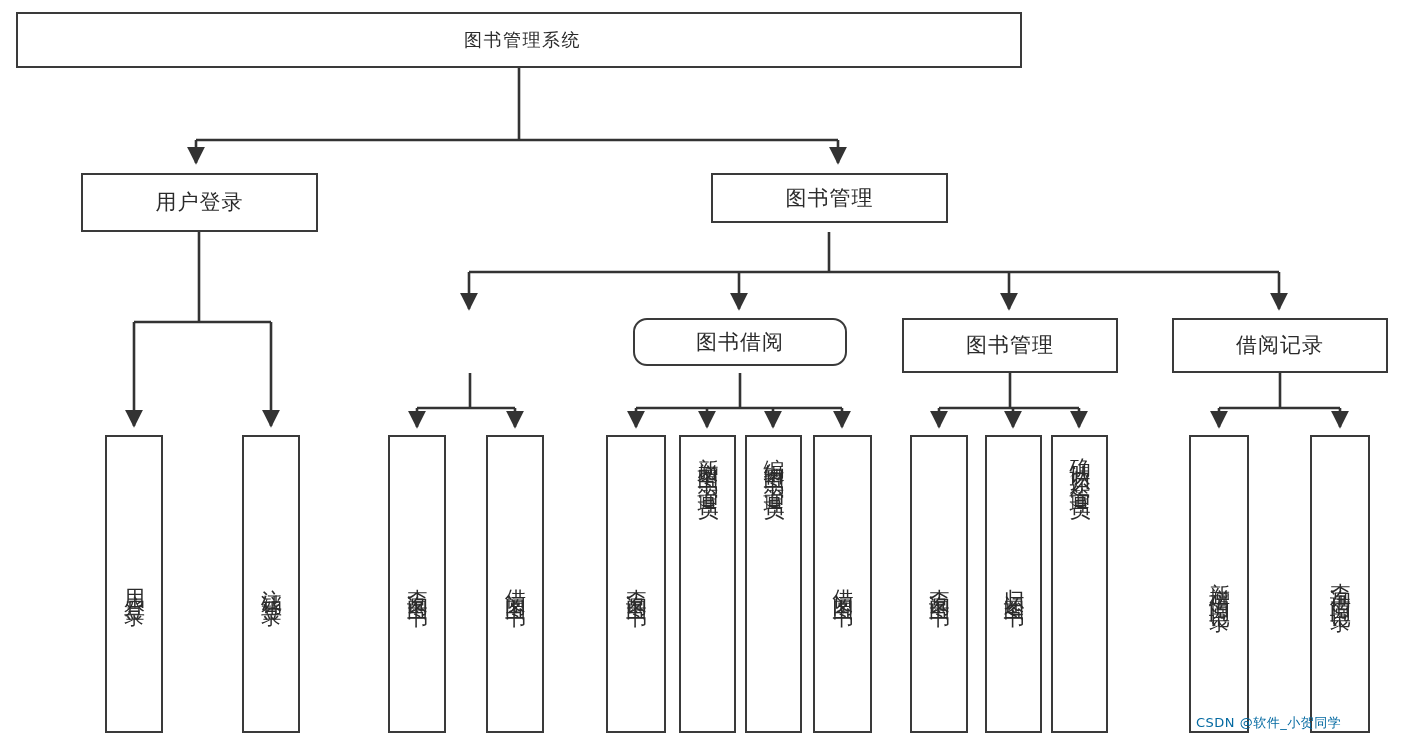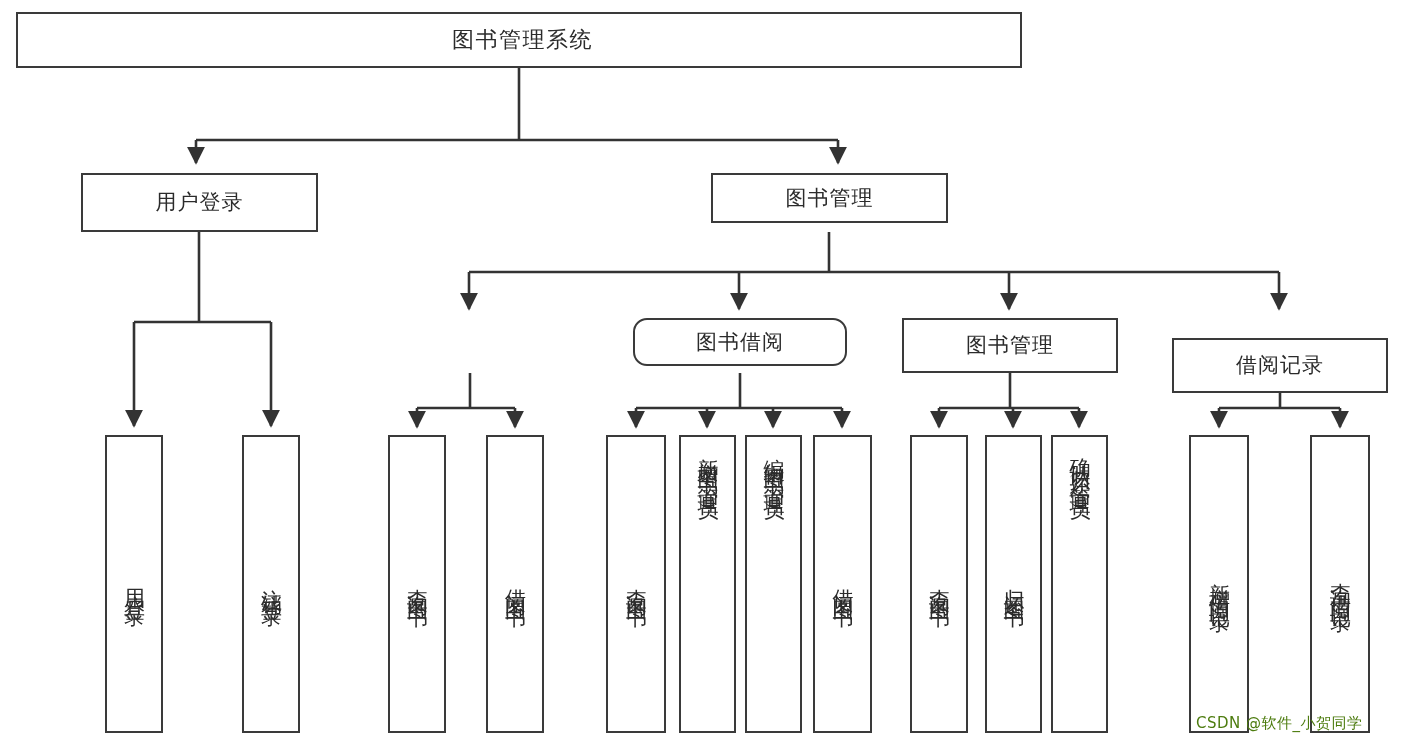--- a/index.html
+++ b/index.html
@@ -40,21 +40,21 @@
     color: #2b2b2b;
     line-height: 1.18;
     text-align: center;
     white-space: pre;
   }
   .node.horiz .node-label {
     font-size: 21px;
     letter-spacing: 1px;
   }
   .node.root .node-label {
-    font-size: 22px;
+    font-size: 18px;
     letter-spacing: 1.5px;
     margin-left: 7px;
   }
   .node.vert {
     align-items: flex-start;
     justify-content: center;
     padding-top: 4px;
   }
   .node.vert .node-label {
     writing-mode: vertical-rl;
@@ -63,22 +63,22 @@
     letter-spacing: 6px;
     line-height: 1;
     display: block;
   }
   .node.vert.centered {
     align-items: center;
     padding-top: 0;
   }
   .watermark {
     position: absolute;
-    color: #4d7c0f;
-    font-size: 15px;
+    color: #0369a1;
+    font-size: 13px;
     letter-spacing: 0.5px;
     white-space: nowrap;
     pointer-events: none;
   }
 </style>
 </head>
 <body>
 
 <div id="diagram-root">
 
@@ -142,21 +142,21 @@
   <div class="node horiz" style="left:711px; top:173px; width:237px; height:50px;">
     <span class="node-label">图书管理</span>
   </div>
 
   <div class="node horiz" style="left:633px; top:318px; width:214px; height:48px;border-radius:14px;">
     <span class="node-label">图书借阅</span>
   </div>
   <div class="node horiz" style="left:902px; top:318px; width:216px; height:55px;">
     <span class="node-label">图书管理</span>
   </div>
-  <div class="node horiz" style="left:1172px; top:318px; width:216px; height:55px;margin-top:20px;">
+  <div class="node horiz" style="left:1172px; top:318px; width:216px; height:55px;">
     <span class="node-label">借阅记录</span>
   </div>
 
   <div class="node vert centered" style="left:105px; top:435px; width:58px; height:298px;">
     <span class="node-label">用户登录</span>
   </div>
   <div class="node vert centered" style="left:242px; top:435px; width:58px; height:298px;">
     <span class="node-label">注销登录</span>
   </div>
   <div class="node vert centered" style="left:388px; top:435px; width:58px; height:298px;">

